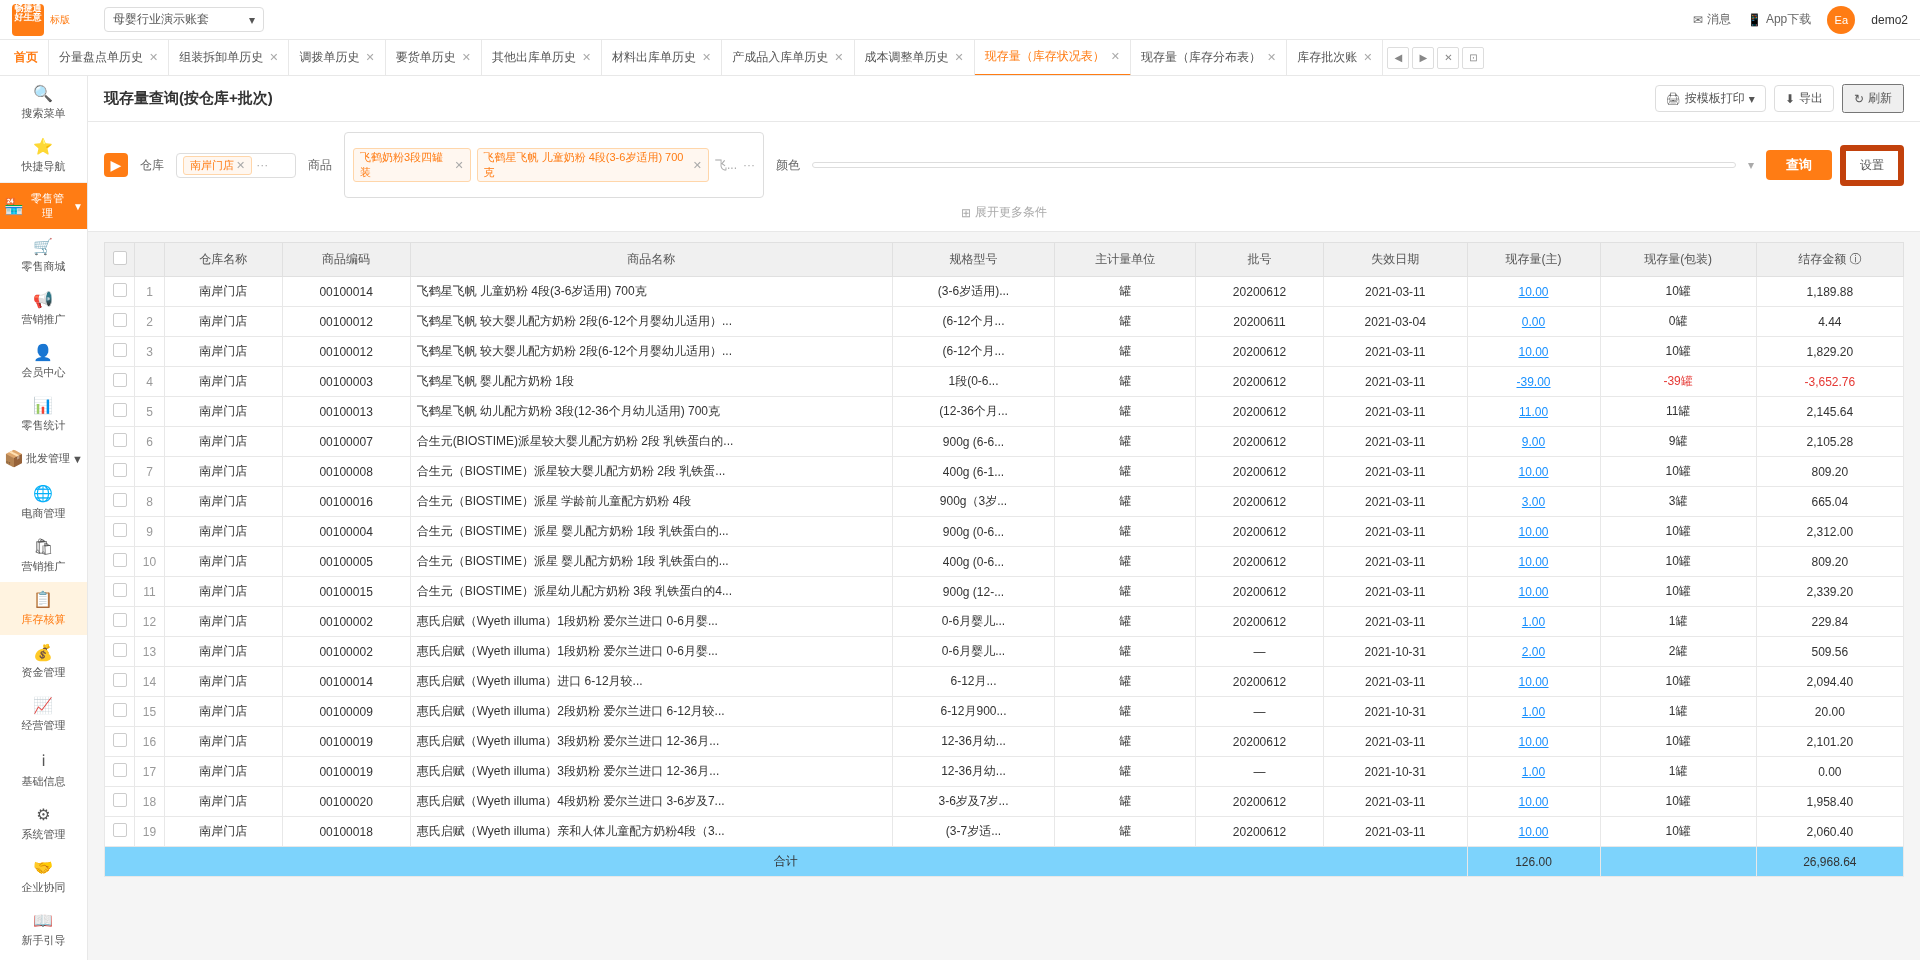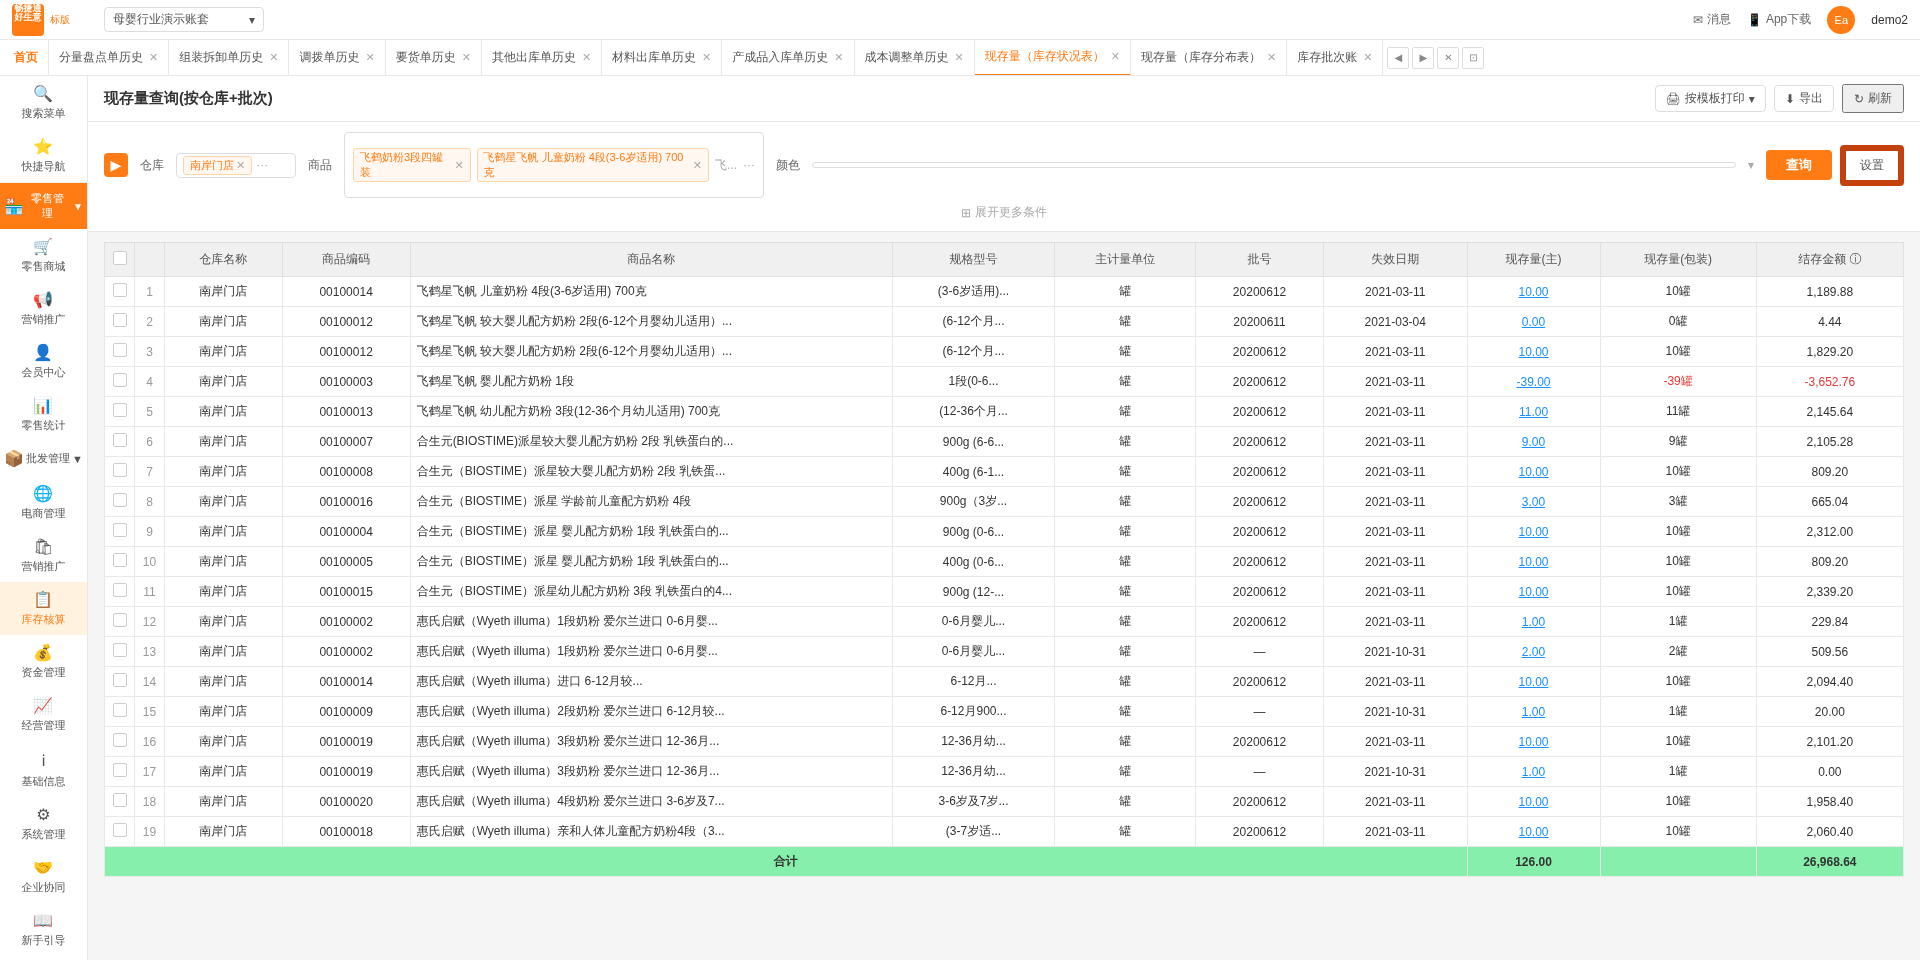--- a/index.html
+++ b/index.html
@@ -85,21 +85,21 @@
     thead tr { background: #f0f0f0; }
     th {
       padding: 8px 6px; text-align: center; color: #555; font-weight: 500;
       border: 1px solid #e0e0e0; white-space: nowrap; position: sticky; top: 0; z-index: 2;
       background: #f0f0f0;
     }
     td { padding: 6px 6px; border: 1px solid #e8e8e8; text-align: center; color: #333; }
     .row-red { color: #e53935; }
     .row-underline { text-decoration: underline; color: #1890ff; cursor: pointer; }
     .col-name { text-align: left; }
-    .footer-row td { background: #86efac; font-weight: bold; }
+    .footer-row td { background: #7dd3fc; font-weight: normal; }
     .col-checkbox { width: 30px; }
     .serial-col { width: 30px; color: #999; }
     .checkmark { width: 14px; height: 14px; border: 1px solid #ccc; border-radius: 2px; display: inline-block; background: #fff; }
 
     
     ::-webkit-scrollbar { width: 6px; height: 6px; }
     ::-webkit-scrollbar-thumb { background: #ccc; border-radius: 3px; }
   </style>
 </head>
 <body>

